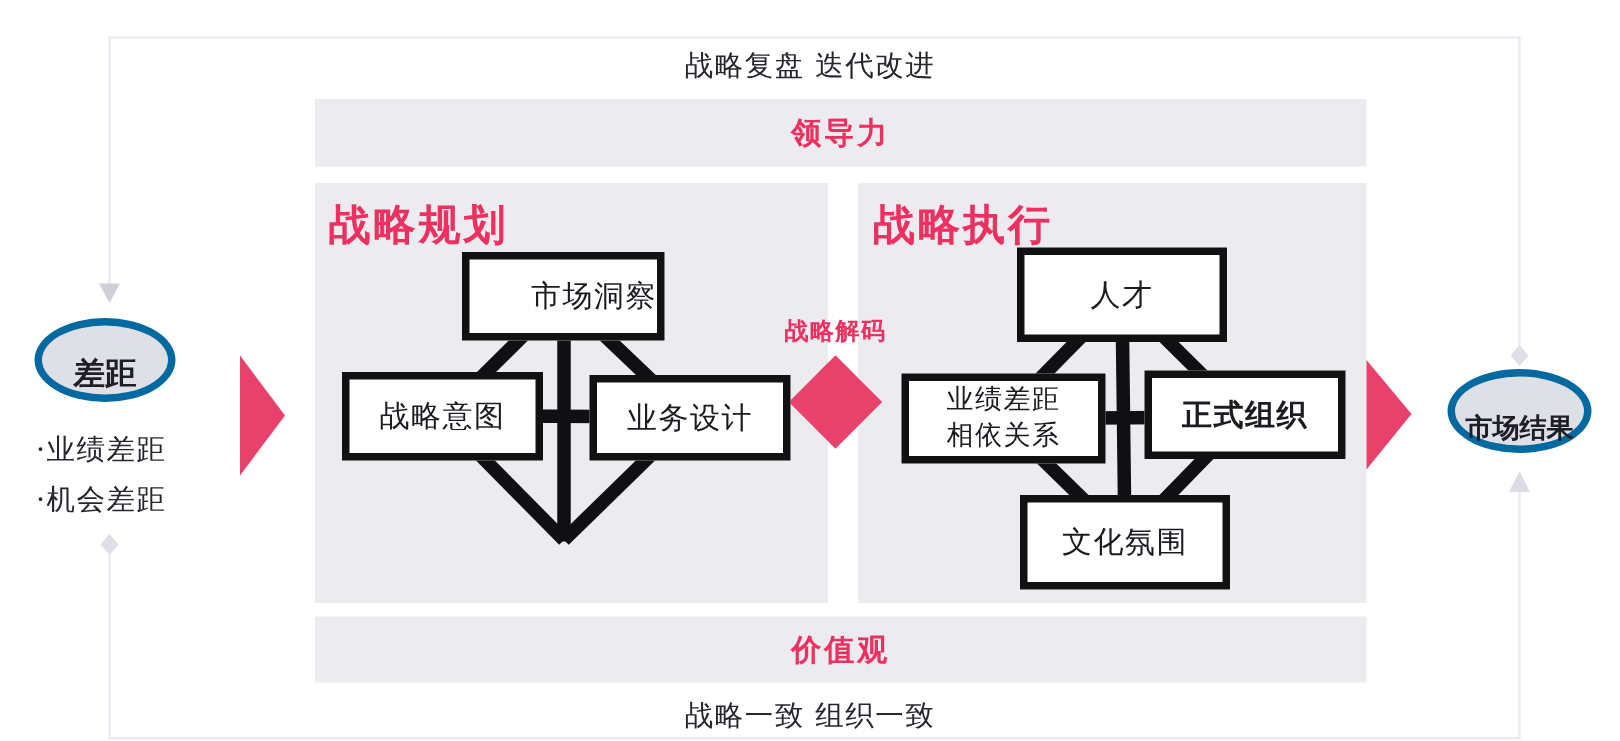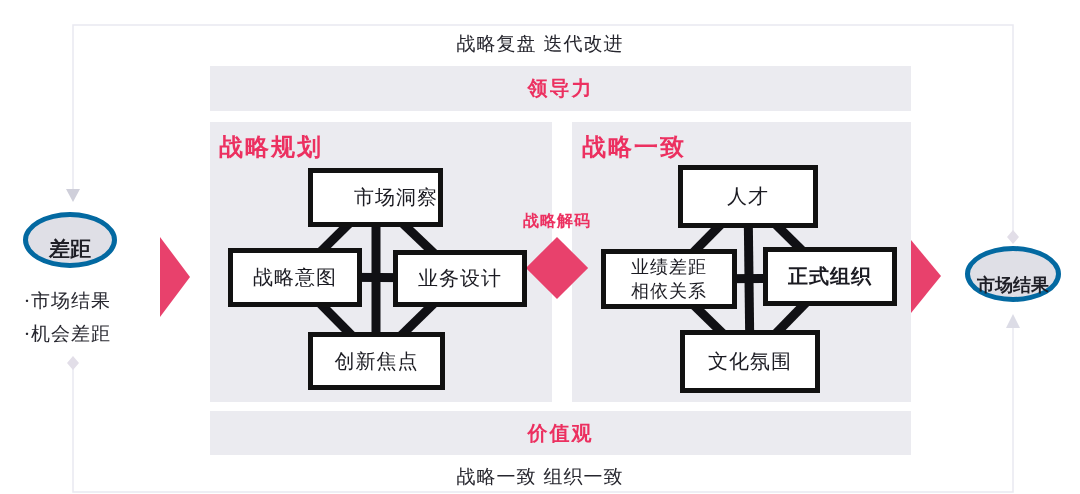--- a/index.html
+++ b/index.html
@@ -13,21 +13,21 @@
     left:0;width:1080px;text-align:center;font-size:19px;color:#26262e;
     letter-spacing:1px;z-index:6;
   }
   .graybar{
     left:210px;width:701px;background:#ebebf0;z-index:2;
     display:flex;align-items:center;justify-content:center;
   }
   .graybar span{font-size:20px;font-weight:700;color:#ec3060;letter-spacing:2px;}
   .panel{background:#ebebf0;top:122px;height:280px;z-index:2;}
   .panel-title{
-    font-size:24px;font-weight:700;color:#ec3060;letter-spacing:2px;z-index:6;top:131px;
+    font-size:28px;font-weight:700;color:#ec3060;letter-spacing:2px;z-index:6;top:131px;
   }
   .node{
     background:#ffffff;border:5px solid #111111;box-sizing:border-box;z-index:4;
     display:flex;flex-direction:column;align-items:center;justify-content:center;
     font-size:20px;color:#1b1b22;letter-spacing:1px;text-align:center;
   }
   .node .small{font-size:18px;line-height:1.35;}
   .ellipse{
     border-radius:50%;background:#dfdfe6;border:5px solid #0369a1;box-sizing:border-box;
     display:flex;align-items:flex-end;justify-content:center;z-index:6;
@@ -87,54 +87,51 @@
       <line x1="750" y1="360" x2="830" y2="278"></line>
     </g>
     <polygon points="160,237 190,277 160,317" fill="#e8416c"></polygon>
     <polygon points="911,240 941,276 911,313" fill="#e8416c"></polygon>
   </svg>
 
   <div class="abs diamond"></div>
   <div class="abs decode-label">战略解码</div>
 
   <div class="abs panel-title" style="left:219px;">战略规划</div>
-  <div class="abs panel-title" style="left:582px;">战略一致</div>
+  <div class="abs panel-title" style="left:582px;">战略执行</div>
 
   <div class="abs node" style="left:308px;top:168px;width:135px;height:59px;align-items:flex-end;">
     <span>市场洞察</span>
   </div>
   <div class="abs node" style="left:228px;top:248px;width:134px;height:59px;">
     <span>战略意图</span>
   </div>
   <div class="abs node" style="left:393px;top:250px;width:134px;height:57px;">
     <span>业务设计</span>
-  </div>
-  <div class="abs node" style="left:308px;top:332px;width:137px;height:58px;">
-    <span>创新焦点</span>
   </div>
 
   <div class="abs node" style="left:678px;top:165px;width:140px;height:63px;">
     <span>人才</span>
   </div>
   <div class="abs node" style="left:601px;top:249px;width:136px;height:60px;">
     <span class="small">业绩差距</span>
     <span class="small">相依关系</span>
   </div>
   <div class="abs node" style="left:763px;top:247px;width:134px;height:59px;font-weight:bold;">
     <span>正式组织</span>
   </div>
   <div class="abs node" style="left:680px;top:330px;width:140px;height:63px;">
     <span>文化氛围</span>
   </div>
 
   <div class="abs ellipse" style="left:23px;top:212px;width:94px;height:56px;font-size:21px;">
     <span>差距</span>
   </div>
   <div class="abs bullets">
-    <div>·市场结果</div>
+    <div>·业绩差距</div>
     <div>·机会差距</div>
   </div>
 
   <div class="abs ellipse" style="left:965px;top:246px;width:96px;height:56px;font-size:18px;">
     <span>市场结果</span>
   </div>
 
   <div class="abs caption" style="top:31px;">战略复盘 迭代改进</div>
   <div class="abs caption" style="top:464px;">战略一致 组织一致</div>
 

